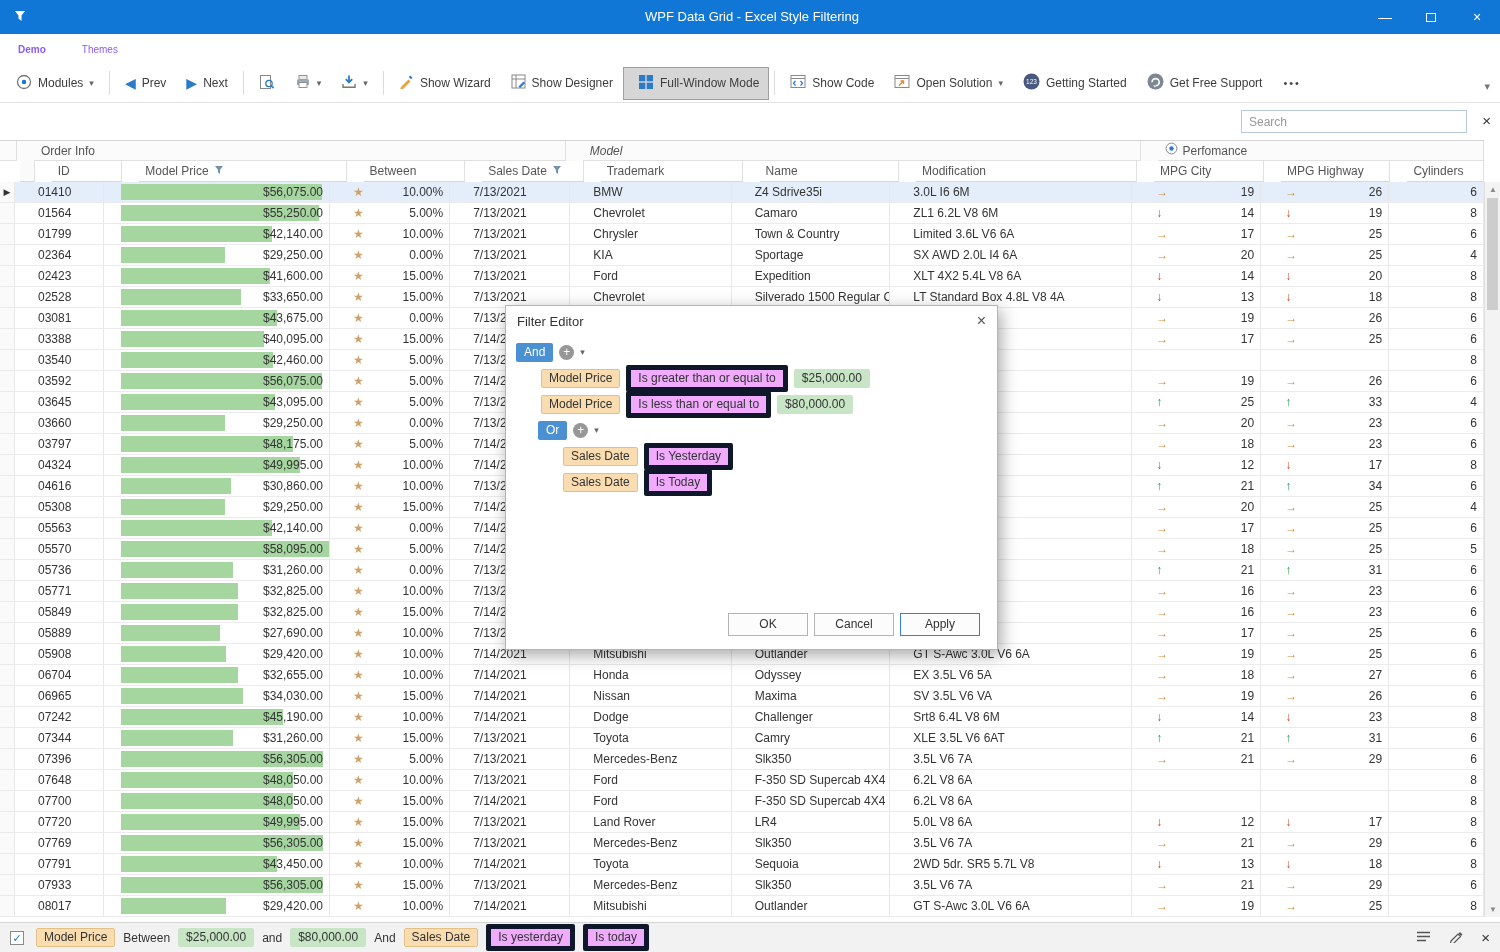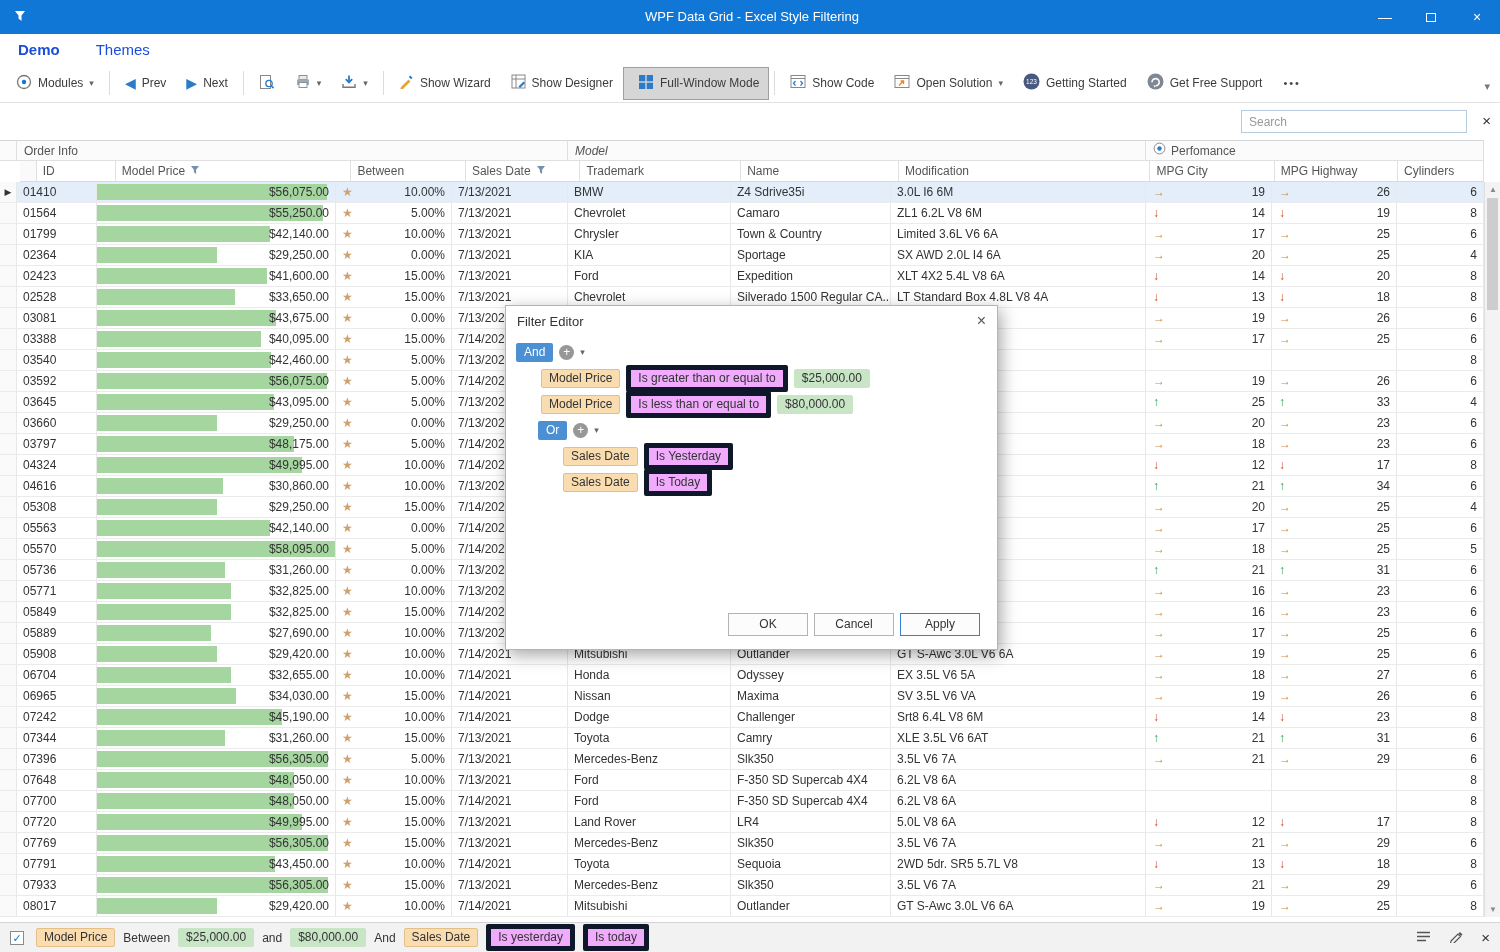--- a/index.html
+++ b/index.html
@@ -10,42 +10,42 @@
   
   .titlebar{position:absolute;top:0;left:0;right:0;height:34px;background:#1177d7;}
   .titlebar .title{position:absolute;left:4px;right:0;top:0;height:16px;line-height:34px;text-align:center;color:#fff;font-size:13px;}
   .app-icon{position:absolute;left:14px;top:10px;}
   .win-btns{position:absolute;right:0;top:0;height:34px;display:flex;z-index:5;}
   .win-btn{width:46px;height:34px;color:#fff;display:flex;align-items:center;justify-content:center;font-size:14px;}
   .max-glyph{display:inline-block;width:10px;height:9px;border:1px solid #fff;}
 
   
   .tabrow{position:absolute;top:34px;left:0;right:0;height:30px;background:#fff;display:flex;align-items:center;padding-left:18px;gap:36px;}
-  .tab{font-size:15px;color:#1d4ed8;}
+  .tab{font-size:10px;color:#8b5cf6;}
   .tab.active{font-weight:bold;}
 
   
   .toolbar{position:absolute;top:64px;left:0;right:0;height:39px;background:#fff;border-bottom:1px solid #e3e3e3;display:flex;align-items:center;padding:0 6px;}
   .tbtn{display:flex;align-items:center;gap:6px;padding:6px 9px;border:1px solid transparent;color:#3c3c3c;font-size:12px;white-space:nowrap;}
   .tbtn.pressed{background:#d6d6d6;border-color:#9f9f9f;padding-left:14px;}
   .tsep{width:1px;height:24px;background:#dcdcdc;margin:0 5px;}
   .chev{font-size:9px;color:#666;}
   .navarrow{color:#2b7bc9;font-size:14px;line-height:12px;}
   .ellipsis-btn{letter-spacing:2px;color:#444;font-size:11px;padding:6px 10px;}
   .ribbon-collapse{position:absolute;right:10px;top:80px;color:#777;font-size:11px;}
 
   
   .searchrow{position:absolute;top:103px;left:0;right:0;height:37px;background:#fff;}
   .searchbox{position:absolute;right:33px;top:7px;width:226px;height:23px;border:1px solid #b7cbdd;padding:0 7px;font-size:12px;color:#333;font-family:"Liberation Sans",sans-serif;outline:none;}
   .searchbox::placeholder{color:#999;}
   .search-close{position:absolute;right:9px;top:9px;font-size:15px;color:#333;line-height:18px;}
 
   
   .grid{position:absolute;top:140px;left:0;width:1484px;}
-  .band-row,.header-row,.grow{display:flex;}
+  .band-row,.header-row,.grow{display:flex;gap:17px;}
   .band-row{height:21px;border-top:1px solid #d6d6d6;background:#fbfbfb;}
   .band{border-right:1px solid #e0e0e0;border-bottom:1px solid #e0e0e0;line-height:20px;padding:0 7px;color:#555;display:flex;align-items:center;gap:5px;overflow:hidden;white-space:nowrap;}
   .band-spacer{width:17px;}.band-order{width:551px;}.band-model{width:578px;font-style:italic;}.band-perf{width:338px;}
   .header-row{height:21px;background:#fff;margin-left:20px;}
   .hc{border-right:1px solid #e0e0e0;border-bottom:1px solid #d9d9d9;line-height:20px;padding:0 6px;color:#555;overflow:hidden;white-space:nowrap;display:flex;align-items:center;gap:5px;}
   .grow{height:21px;background:#fff;border-bottom:1px solid #ebebeb;}
   .grow.selected{background:#e4eefa;}
   .c{border-right:1px solid #e8e8e8;height:20px;line-height:20px;overflow:hidden;white-space:nowrap;padding:0 6px;}
   .w-ind{width:17px;padding:0;text-align:center;background:#fafafa;font-size:9px;color:#333;}
   .w-id{width:80px;}

